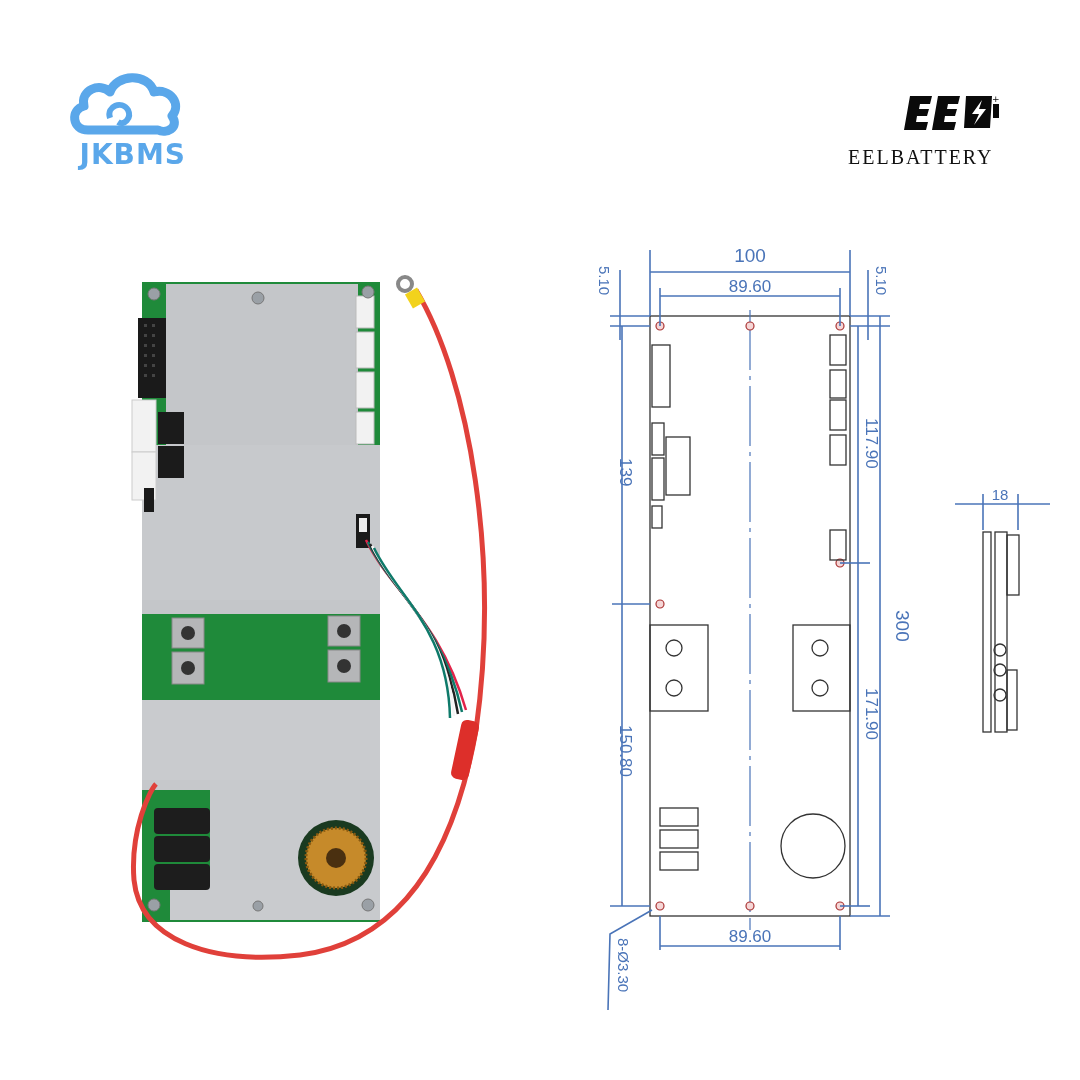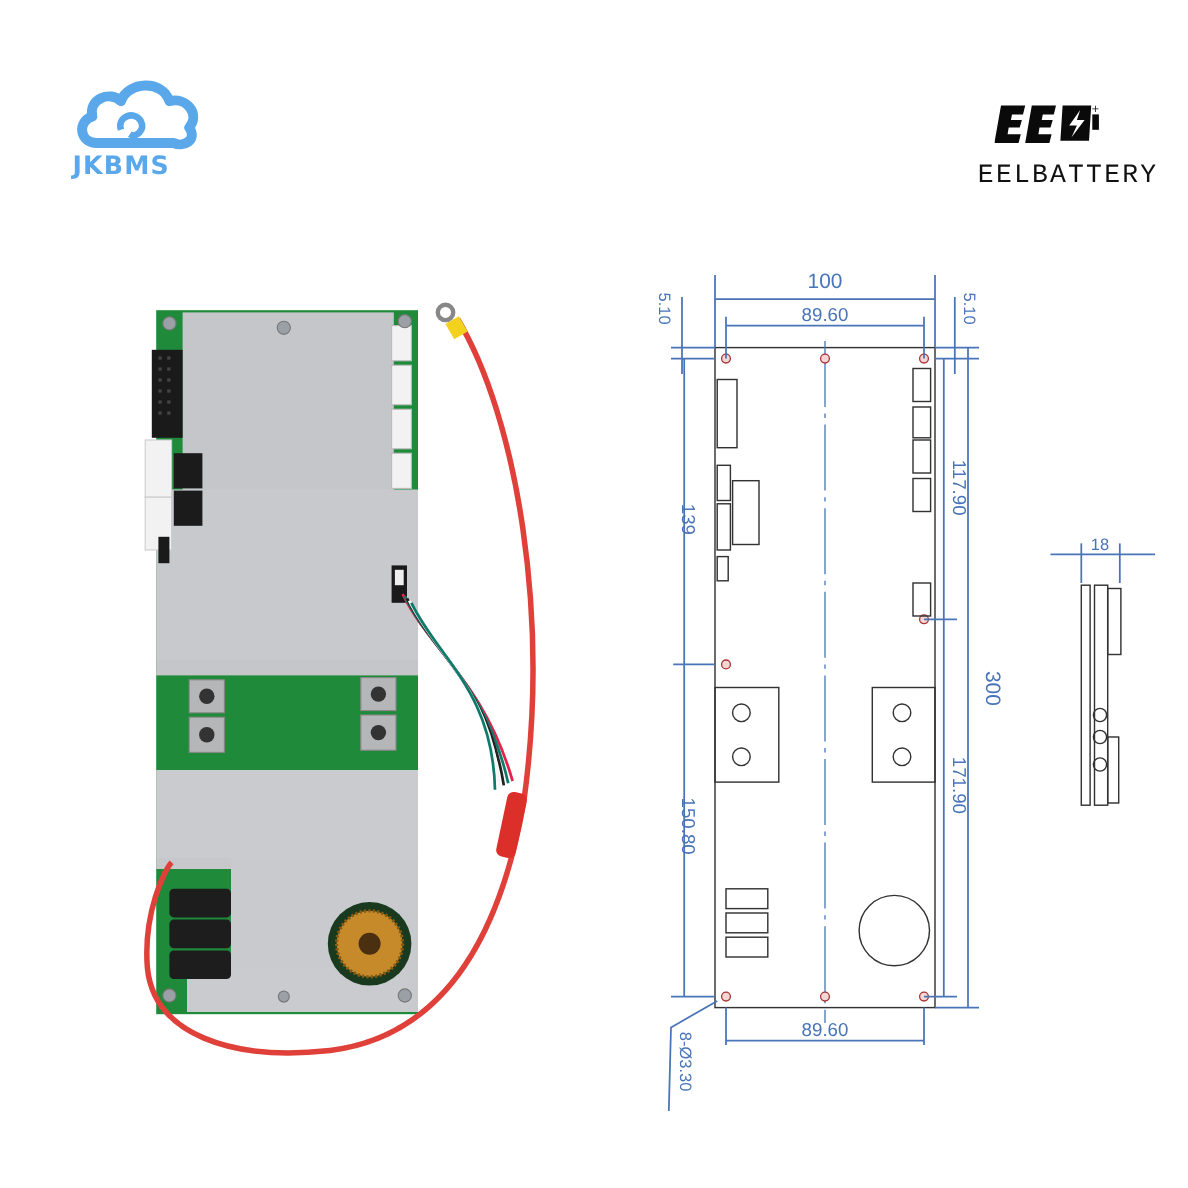--- a/index.html
+++ b/index.html
@@ -1,21 +1,21 @@
 <!DOCTYPE html>
 <html><head>
 <meta charset="utf-8">
 <style>
   html, body { margin:0; padding:0; background:#ffffff; }
   body { width:1080px; height:1080px; position:relative; overflow:hidden; font-family:"DejaVu Sans", sans-serif; }
   .abs { position:absolute; }
   .logo-left { left:66px; top:70px; width:120px; height:105px; }
-  .logo-left .brand { position:absolute; left:0; top:68px; width:120px; text-align:left; font-weight:bold; font-size:23px; color:#5aa7ea; letter-spacing:1px; font-family:"DejaVu Sans", sans-serif; }
+  .logo-left .brand { position:absolute; left:0; top:68px; width:120px; text-align:right; font-weight:bold; font-size:28px; color:#5aa7ea; letter-spacing:1px; font-family:"DejaVu Sans", sans-serif; }
   .logo-right { left:848px; top:90px; width:205px; height:85px; }
-  .logo-right .word { position:absolute; left:0; top:56px; width:205px; text-align:right; font-size:24px; color:#111; letter-spacing:2px; font-family:Liberation Mono, monospace; }
+  .logo-right .word { position:absolute; left:0; top:56px; width:205px; text-align:left; font-size:20px; color:#111; letter-spacing:2px; font-family:Liberation Serif, serif; }
   .dim { fill:#4a74b8; font-family:"Liberation Sans", sans-serif; }
   .dimline { stroke:#4a74b8; stroke-width:1.6; fill:none; }
   .outline { stroke:#333; stroke-width:1.3; fill:none; }
 </style>
 </head>
 <body>
 
 <div class="abs logo-left">
   <svg width="120" height="70" viewBox="0 0 120 70" style="position:absolute;left:0;top:0">
     <path d="M22 60 C6 60 4 40 18 36 C14 20 34 12 44 22 C50 4 82 2 88 22 C104 18 116 34 106 46 C114 58 100 64 92 60 Z" fill="none" stroke="#5aa7ea" stroke-width="9" stroke-linejoin="round"></path>

